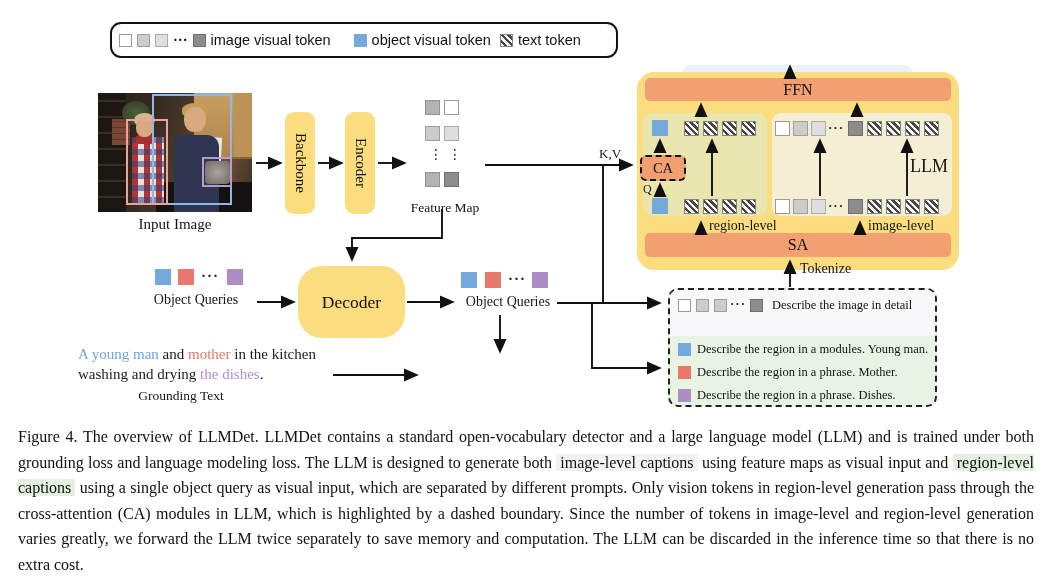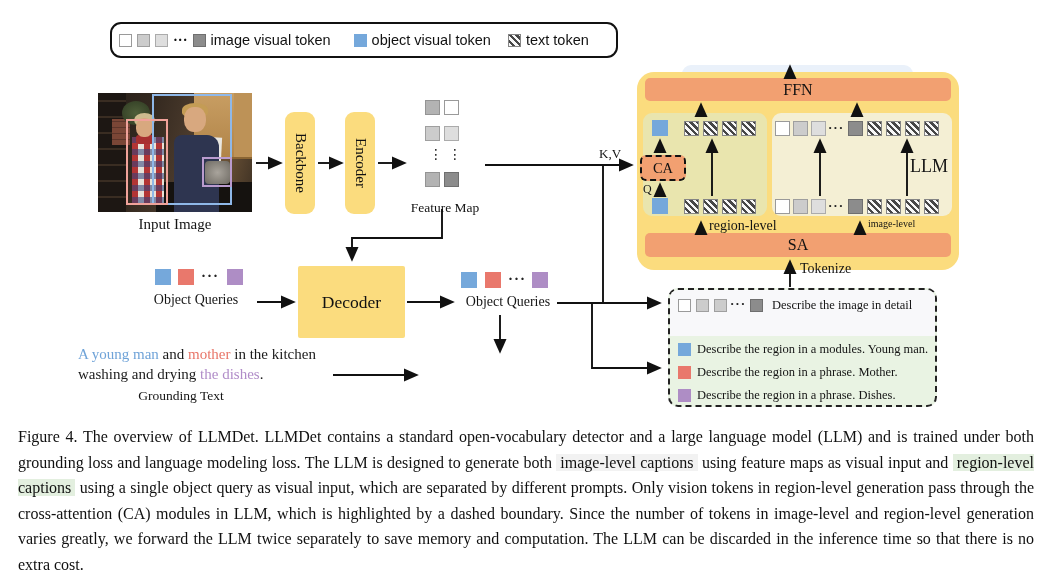--- a/index.html
+++ b/index.html
@@ -16,21 +16,21 @@
   .tk-l2{background:#dedede;border:1px solid #ababab}
   .tk-mid{background:#b3b3b3;border:1px solid #949494}
   .tk-dark{background:#8c8c8c;border:1px solid #6f6f6f}
   .tk-blue{background:#75a8db}
   .tk-red{background:#e9786c}
   .tk-purple{background:#ae8dc5}
   .tk-hatch{background:repeating-linear-gradient(45deg,#f7f7f7 0 2.4px,#474747 2.4px 4.8px);border:1px solid #858585}
   .hdots{position:absolute;font-family:"Liberation Serif",serif;font-weight:bold;letter-spacing:1px;color:#222;}
   .vdots{position:absolute;font-family:"DejaVu Sans",sans-serif;color:#222;font-size:14px;line-height:14px;}
   
-  .ybox{background:#fbdc7e;border-radius:2px;}
+  .ybox{background:#fbdc7e;border-radius:24px;}
   .obar{background:#f2a071;border-radius:5px;font-size:16px;}
   .lossbox{background:#eaf1fa;border-radius:9px;font-style:italic;font-size:15.5px;margin-top:42px;}
   #legend{left:110px;top:22px;width:508px;height:36px;border:2.5px solid #111;border-radius:11px;
           display:flex;align-items:center;padding:0 7px;gap:5px;background:#fff;
           font-family:"Liberation Sans",sans-serif;font-size:14.5px;}
   .lg-sq{width:13px;height:13px;box-sizing:border-box;flex:0 0 auto;}
   #photo{left:98px;top:93px;width:154px;height:119px;overflow:hidden;
          background:linear-gradient(105deg,#241d18 0%,#33281f 30%,#4a3a2c 55%,#6b5236 78%,#3a2e22 100%);}
   .bbox{position:absolute;box-sizing:border-box;}
   #backbone,#encoder{width:30px;height:102px;top:112px;background:#fbdc7e;border-radius:9px;
@@ -59,21 +59,21 @@
 <div id="canvas">
 
   <div id="legend" class="abs">
     <span class="lg-sq tk-white"></span>
     <span class="lg-sq tk-l1"></span>
     <span class="lg-sq tk-l2"></span>
     <span style="font-weight:bold;font-family:'Liberation Serif',serif">···</span>
     <span class="lg-sq tk-dark"></span>
     <span style="margin-right:18px">image visual token</span>
     <span class="lg-sq tk-blue"></span>
-    <span style="margin-right:12px">object visual token</span>
+    <span style="margin-right:4px">object visual token</span>
     <span class="lg-sq tk-hatch"></span>
     <span>text token</span>
   </div>
 
   <div id="photo" class="abs">
     <div class="abs" style="left:0;top:0;width:28px;height:119px;background:repeating-linear-gradient(0deg,#1d1713 0 14px,#3a2d22 14px 16px)"></div>
     <div class="abs" style="left:14px;top:26px;width:18px;height:26px;background:repeating-linear-gradient(0deg,#7a4636 0 5px,#5d352a 5px 6px)"></div>
     <div class="abs" style="left:24px;top:8px;width:28px;height:24px;border-radius:50%;background:radial-gradient(#4e5e39,#2f3a22)"></div>
     <div class="abs" style="right:0;top:0;width:58px;height:66px;background:linear-gradient(#c89e63,#b08347);box-shadow:inset 0 -2px 0 #8a6533,inset -18px 0 0 #bd9257"></div>
     <div class="abs" style="left:96px;top:44px;width:27px;height:44px;background:#e9e7e1;transform:rotate(3deg)"></div>
@@ -173,21 +173,21 @@
   <div class="tk tk15 tk-l2" style="left:811px;top:199px"></div>
   <div class="hdots" style="left:828px;top:198px;font-size:13px">···</div>
   <div class="tk tk15 tk-dark" style="left:848px;top:199px"></div>
   <div class="tk tk15 tk-hatch" style="left:867px;top:199px"></div>
   <div class="tk tk15 tk-hatch" style="left:886px;top:199px"></div>
   <div class="tk tk15 tk-hatch" style="left:905px;top:199px"></div>
   <div class="tk tk15 tk-hatch" style="left:924px;top:199px"></div>
 
   <div class="lbl" style="left:910px;top:156px;font-size:18px">LLM</div>
   <div class="lbl" style="left:709px;top:218px;font-size:14px">region-level</div>
-  <div class="lbl" style="left:868px;top:218px;font-size:10px">image-level</div>
+  <div class="lbl" style="left:868px;top:218px;font-size:14px">image-level</div>
   <div class="lbl" style="left:800px;top:261px;font-size:14px;z-index:5">Tokenize</div>
 
   <div id="prompt-box" class="abs">
     <div id="prompt-top"></div>
     <div class="tk tk13 tk-white" style="left:8px;top:9px"></div>
     <div class="tk tk13 tk-l1" style="left:26px;top:9px"></div>
     <div class="tk tk13 tk-l1" style="left:44px;top:9px"></div>
     <div class="hdots" style="left:60px;top:6px;font-size:13px">···</div>
     <div class="tk tk13 tk-dark" style="left:80px;top:9px"></div>
     <div class="lbl" style="left:102px;top:8px">Describe the image in detail</div>

